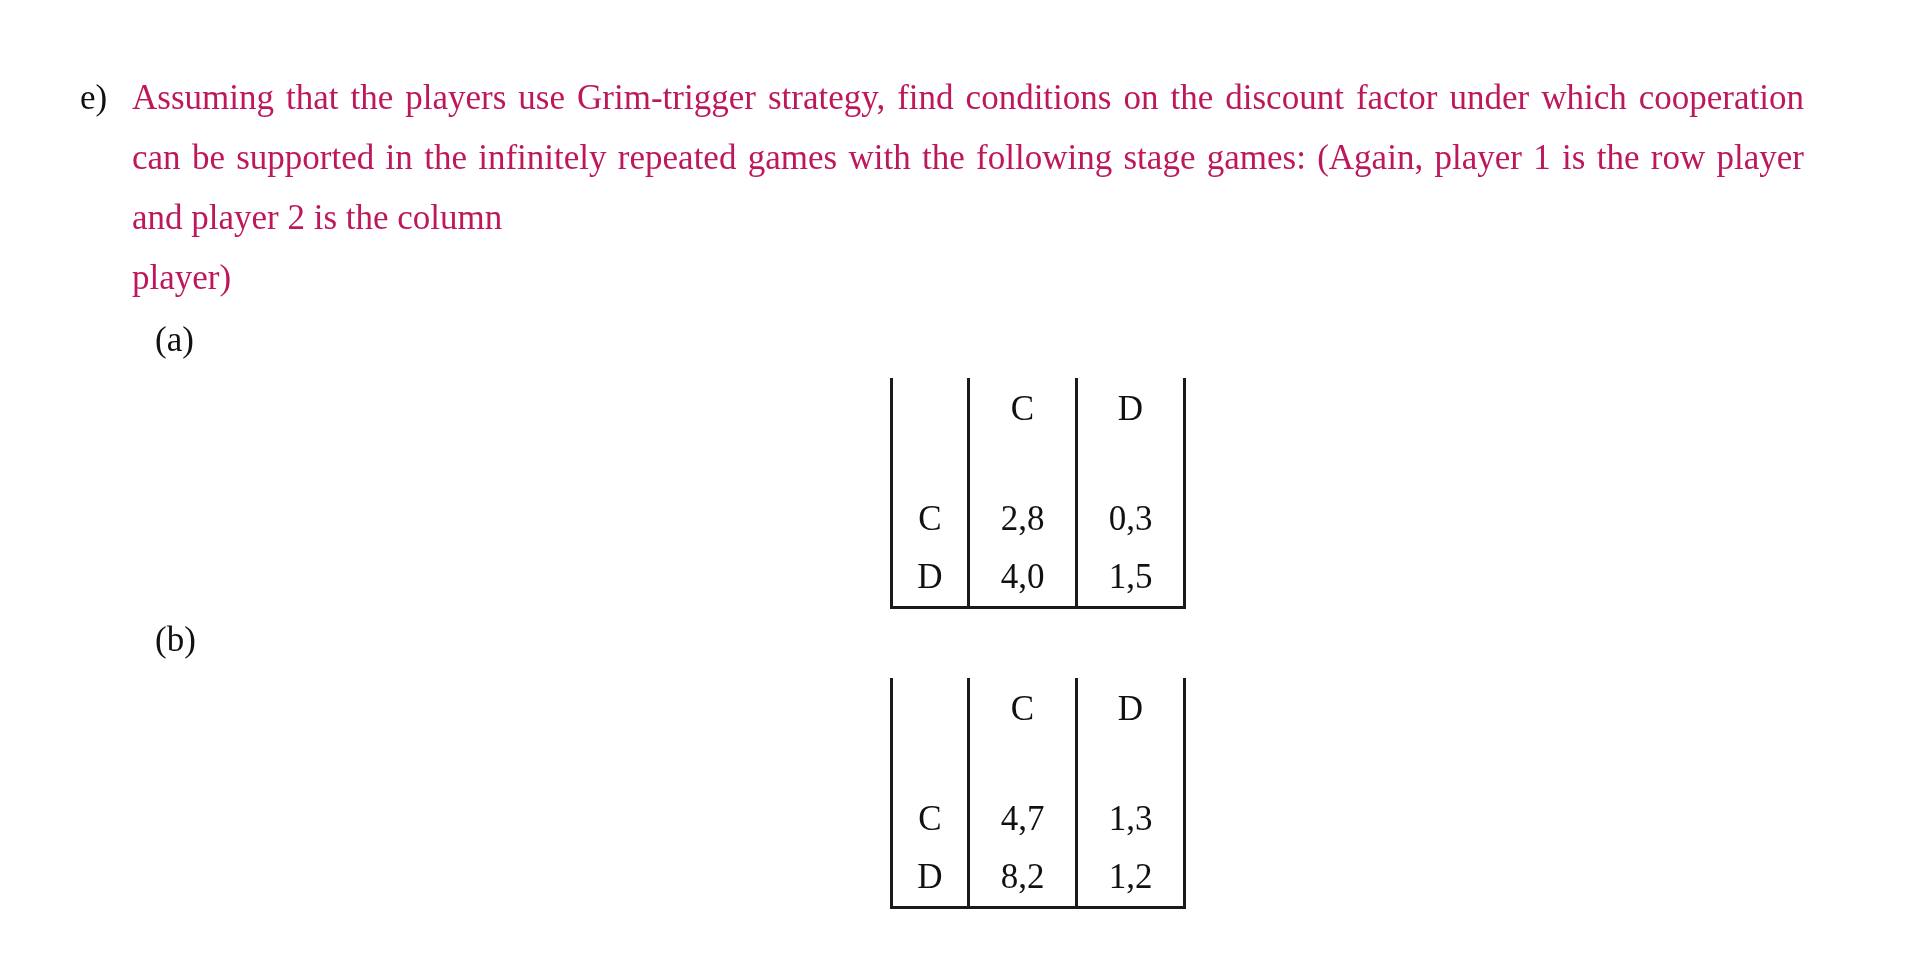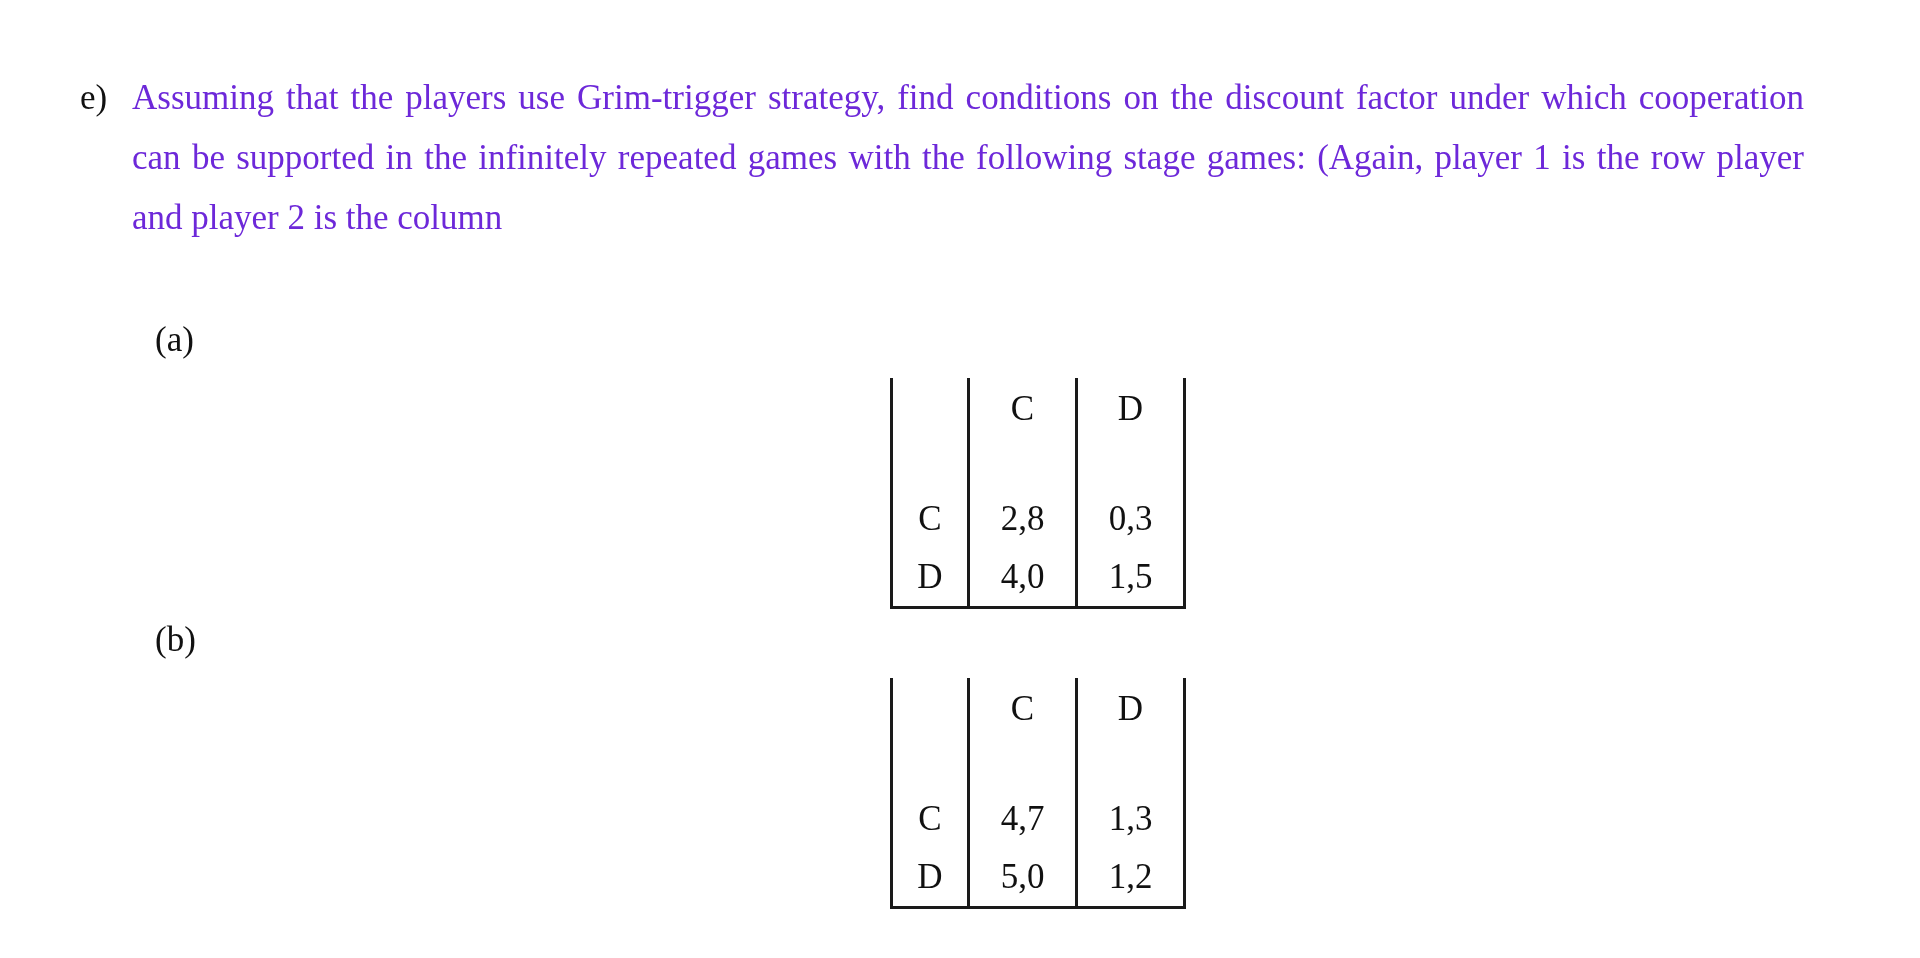--- a/index.html
+++ b/index.html
@@ -40,21 +40,21 @@
     line-height: 60px;
     color: #111111;
     white-space: nowrap;
   }
   .q-body {
     flex: 1 1 auto;
     font-size: 35px;
     line-height: 60px;
     text-align: justify;
     text-justify: inter-word;
-    color: #6d28d9;
+    color: #be185d;
     max-width: 1672px;
   }
   .q-body .last-line {
     display: block;
   }
 
   
   .sub-label {
     position: absolute;
     font-size: 35px;
@@ -98,20 +98,21 @@
 </style>
 </head>
 <body>
 
 <div class="page">
 
   <div class="question">
     <div class="q-marker">e)</div>
     <div class="q-body">
       <span>Assuming that the players use Grim-trigger strategy, find conditions on the discount factor under which cooperation can be supported in the infinitely repeated games with the following stage games: (Again, player 1 is the row player and player 2 is the column</span>
+      <span class="last-line">player)</span>
     </div>
   </div>
 
   <div class="sub-label sub-label-a">(a)</div>
 
   <table class="matrix matrix-a">
     <colgroup>
       <col class="c-corner">
       <col class="c-col">
       <col class="c-col">
@@ -159,19 +160,19 @@
         <td class="cell-empty"></td>
         <td class="cell-empty"></td>
       </tr>
       <tr class="row-body">
         <td class="cell-text">C</td>
         <td class="cell-text">4,7</td>
         <td class="cell-text">1,3</td>
       </tr>
       <tr class="row-last">
         <td class="cell-text">D</td>
-        <td class="cell-text">5,0</td>
+        <td class="cell-text">8,2</td>
         <td class="cell-text">1,2</td>
       </tr>
     </tbody>
   </table>
 
 </div>
 
 </body></html>

